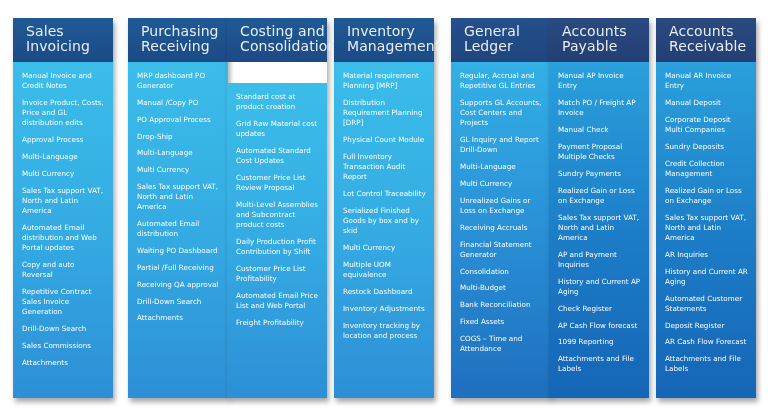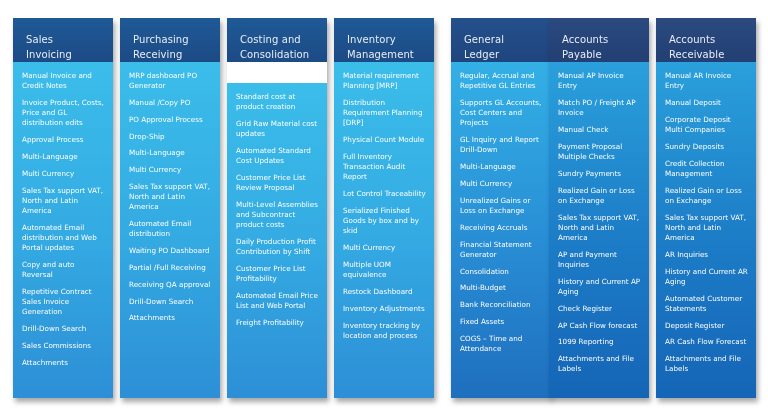--- a/index.html
+++ b/index.html
@@ -7,29 +7,29 @@
     width:768px; height:415px; overflow:hidden; background:#ffffff;
     font-family:"DejaVu Sans", "Liberation Sans", sans-serif;
     position:relative;
   }
   .col {
     position:absolute; top:18px; width:100px; height:380px;
     box-shadow: 2px 4px 5px rgba(0,0,0,0.35);
     display:flex; flex-direction:column;
   }
   .col-header {
-    height:44px; padding:14px 0 0 13px; box-sizing:border-box;
-    color:#e8eef6; font-size:10px; line-height:15px; letter-spacing:0.1px;
+    height:44px; padding:6px 0 0 13px; box-sizing:border-box;
+    color:#e8eef6; font-size:14px; line-height:15px; letter-spacing:0.1px;
   }
   .col-body {
     flex:1; padding:9px 6px 0 9px; box-sizing:border-box;
     color:#ffffff; font-size:7.2px; line-height:10.2px;
   }
   .item { margin-bottom:6.6px; }
-  .c1 { left:13px; } .c2 { left:120px;justify-content:space-between; } .c3 { left:227px;gap:21px; } .c4 { left:334px; }
+  .c1 { left:13px; } .c2 { left:128px;justify-content:space-between; } .c3 { left:227px;gap:21px; } .c4 { left:334px; }
   .c5 { left:451px; } .c6 { left:549px; } .c7 { left:656px; }
   .light .col-header { background:linear-gradient(#1f5a96, #1c4a85); }
   .light .col-body { background:linear-gradient(#3bbdea 0%, #34abe3 50%, #2d8fd6 100%); }
   .dark .col-header { background:linear-gradient(#2a4a80, #233f73); }
   .dark .col-body { background:linear-gradient(#2aa0dc 0%, #1d7ec8 50%, #1565b6 100%); }
   .mid .col-header { background:linear-gradient(#24508c, #1f457d); }
   .mid .col-body { background:linear-gradient(#33b0e6 0%, #2990d6 50%, #1f6fbf 100%); }
 </style>
 </head>
 <body>

